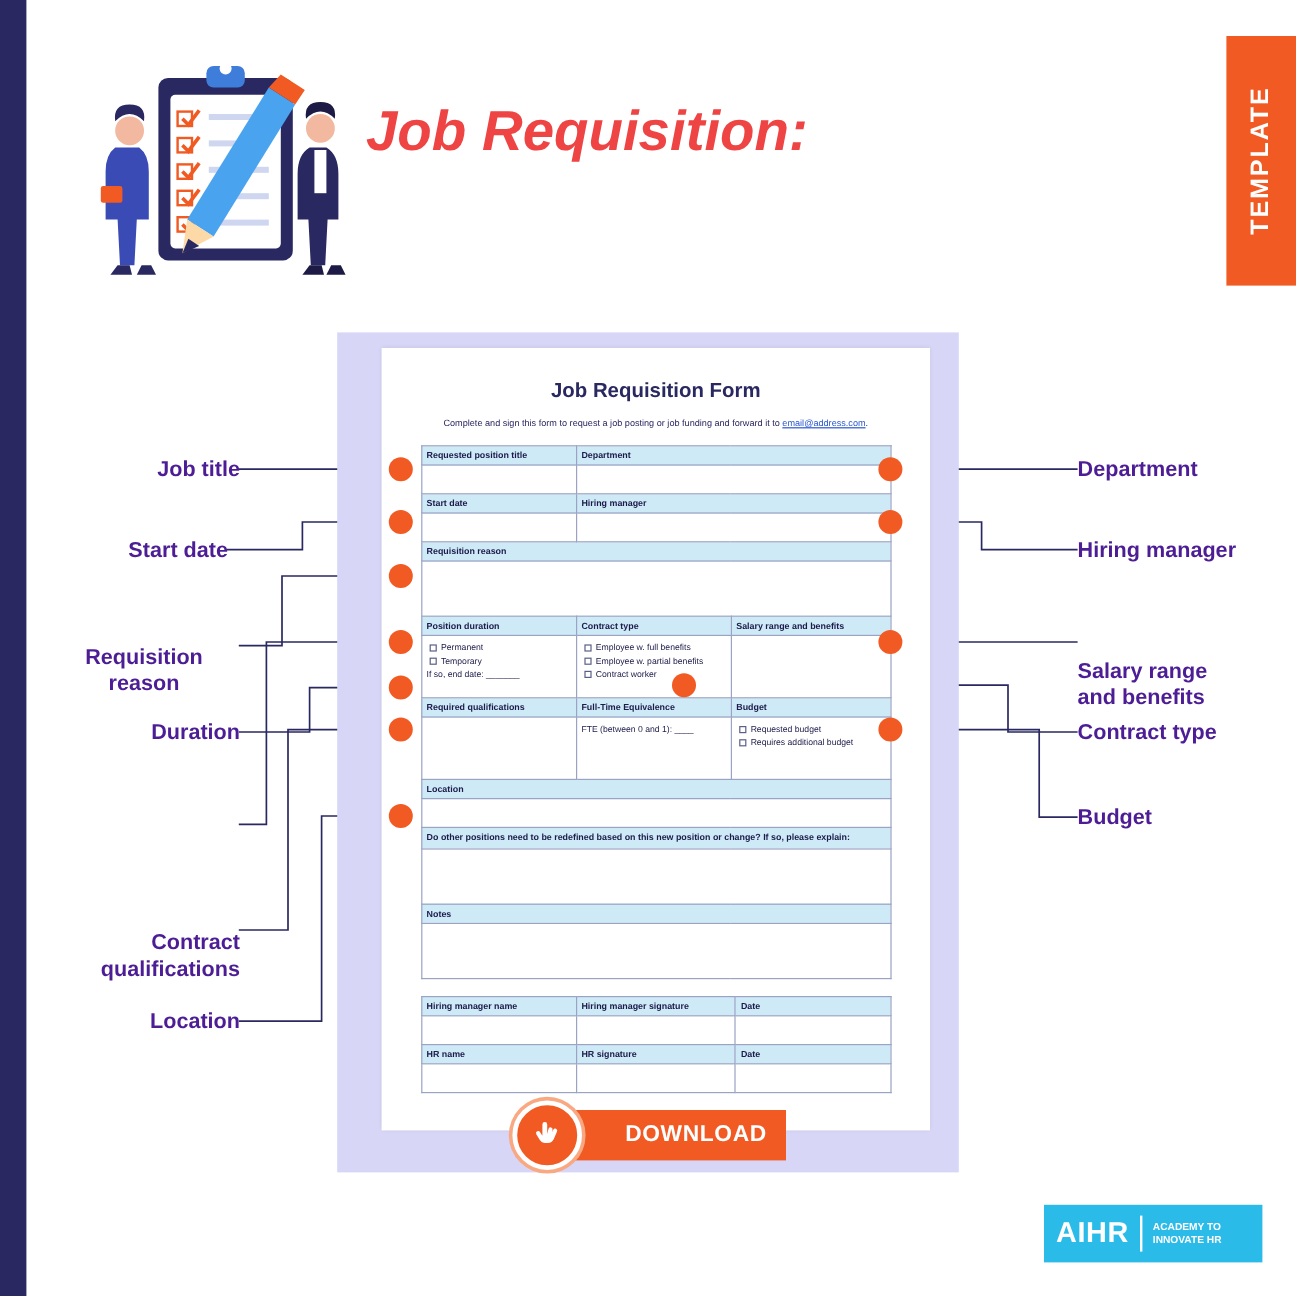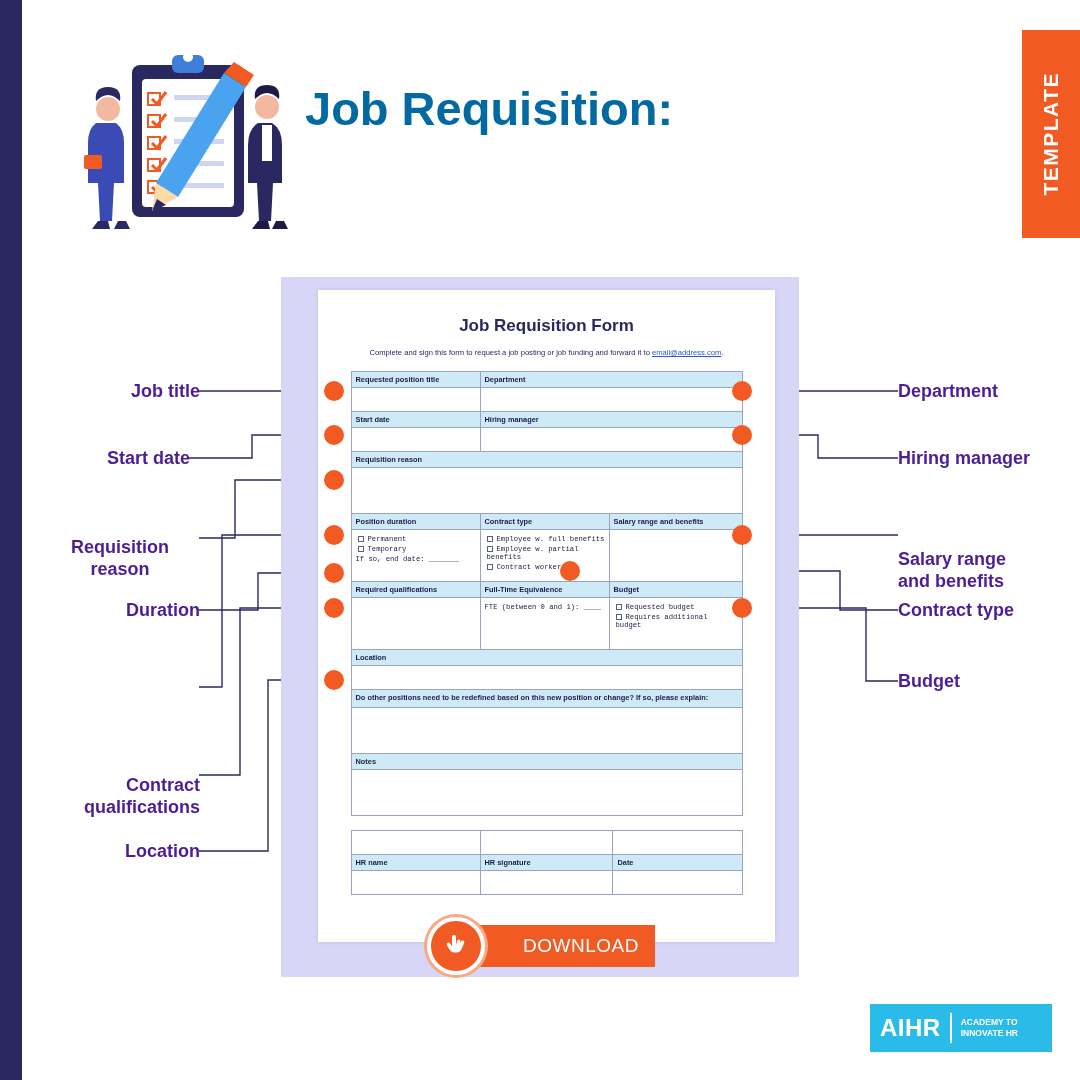--- a/index.html
+++ b/index.html
@@ -30,21 +30,21 @@
     writing-mode: vertical-rl;
     transform: rotate(180deg);
     color: #ffffff; font-weight: bold; font-size: 21px;
     letter-spacing: 1.5px;
   }
   
   .header-title {
     position: absolute; left: 305px; top: 78px;
     font-size: 47px; font-weight: bold; line-height: 1.32;
   }
-  .header-title .l1 { color: #0369a1; display: block; }
+  .header-title .l1 { color: #ef4444; display: block; font-style: italic; }
   .header-title .l2 { color: #4f46e5; display: block; }
 
   
   .illus { position: absolute; left: 62px; top: 35px; width: 230px; height: 200px; }
 
   
   .doc-outer {
     position: absolute; left: 281px; top: 277px;
     width: 518px; height: 700px;
     background: #d8d6f7;
@@ -71,31 +71,31 @@
   }
   table.form td {
     border: 1px solid #9aa3c4;
     font-size: 7.4px; color: #1c1b4a;
     padding: 3px 4px; vertical-align: top;
   }
   td.hdr { background: #cfeaf7; font-weight: bold; height: 15px; }
   td.blank { height: 24px; }
   td.tall { height: 46px; }
   td.xtall { height: 52px; }
-  .chk { display: block; margin: 2px 0 2px 2px; font-size: 7.2px; color: #1c1b4a; font-family: Liberation Mono, monospace; }
+  .chk { display: block; margin: 2px 0 2px 2px; font-size: 7.2px; color: #1c1b4a; }
   .chk i { font-style: normal; display: inline-block; width: 6px; height: 6px;
            border: 1px solid #5b5f86; margin-right: 4px; vertical-align: middle; }
 
   
   .dl-wrap { position: absolute; left: 427px; top: 917px; width: 230px; height: 58px; }
   .dl-bar {
     position: absolute; left: 30px; top: 8px; width: 198px; height: 42px;
     background: #f15a22; display: flex; align-items: center;
     justify-content: flex-end; padding-right: 16px;
-    color: #fff; font-weight: normal; font-size: 19px; letter-spacing: .5px;
+    color: #fff; font-weight: bold; font-size: 19px; letter-spacing: .5px;
   }
   .dl-circle {
     position: absolute; left: 0; top: 0; width: 58px; height: 58px;
     border-radius: 50%; background: #f15a22; border: 4px solid #ffffff;
     box-shadow: 0 0 0 3px #f9a882;
     display: flex; align-items: center; justify-content: center;
     color: #fff; font-size: 24px;
   }
 
   
@@ -313,20 +313,25 @@
     </tbody>
       </table>
 
     <table class="form" style="margin-top:14px">
       <colgroup>
           <col style="width:33%">
           <col style="width:34%">
           <col style="width:33%">
         </colgroup>
       <tbody>
+          <tr>
+        <td class="hdr">Hiring manager name</td>
+        <td class="hdr">Hiring manager signature</td>
+        <td class="hdr">Date</td>
+      </tr>
       <tr>
         <td class="blank"></td>
         <td class="blank"></td>
         <td class="blank"></td>
       </tr>
       <tr>
         <td class="hdr">HR name</td>
         <td class="hdr">HR signature</td>
         <td class="hdr">Date</td>
       </tr>

